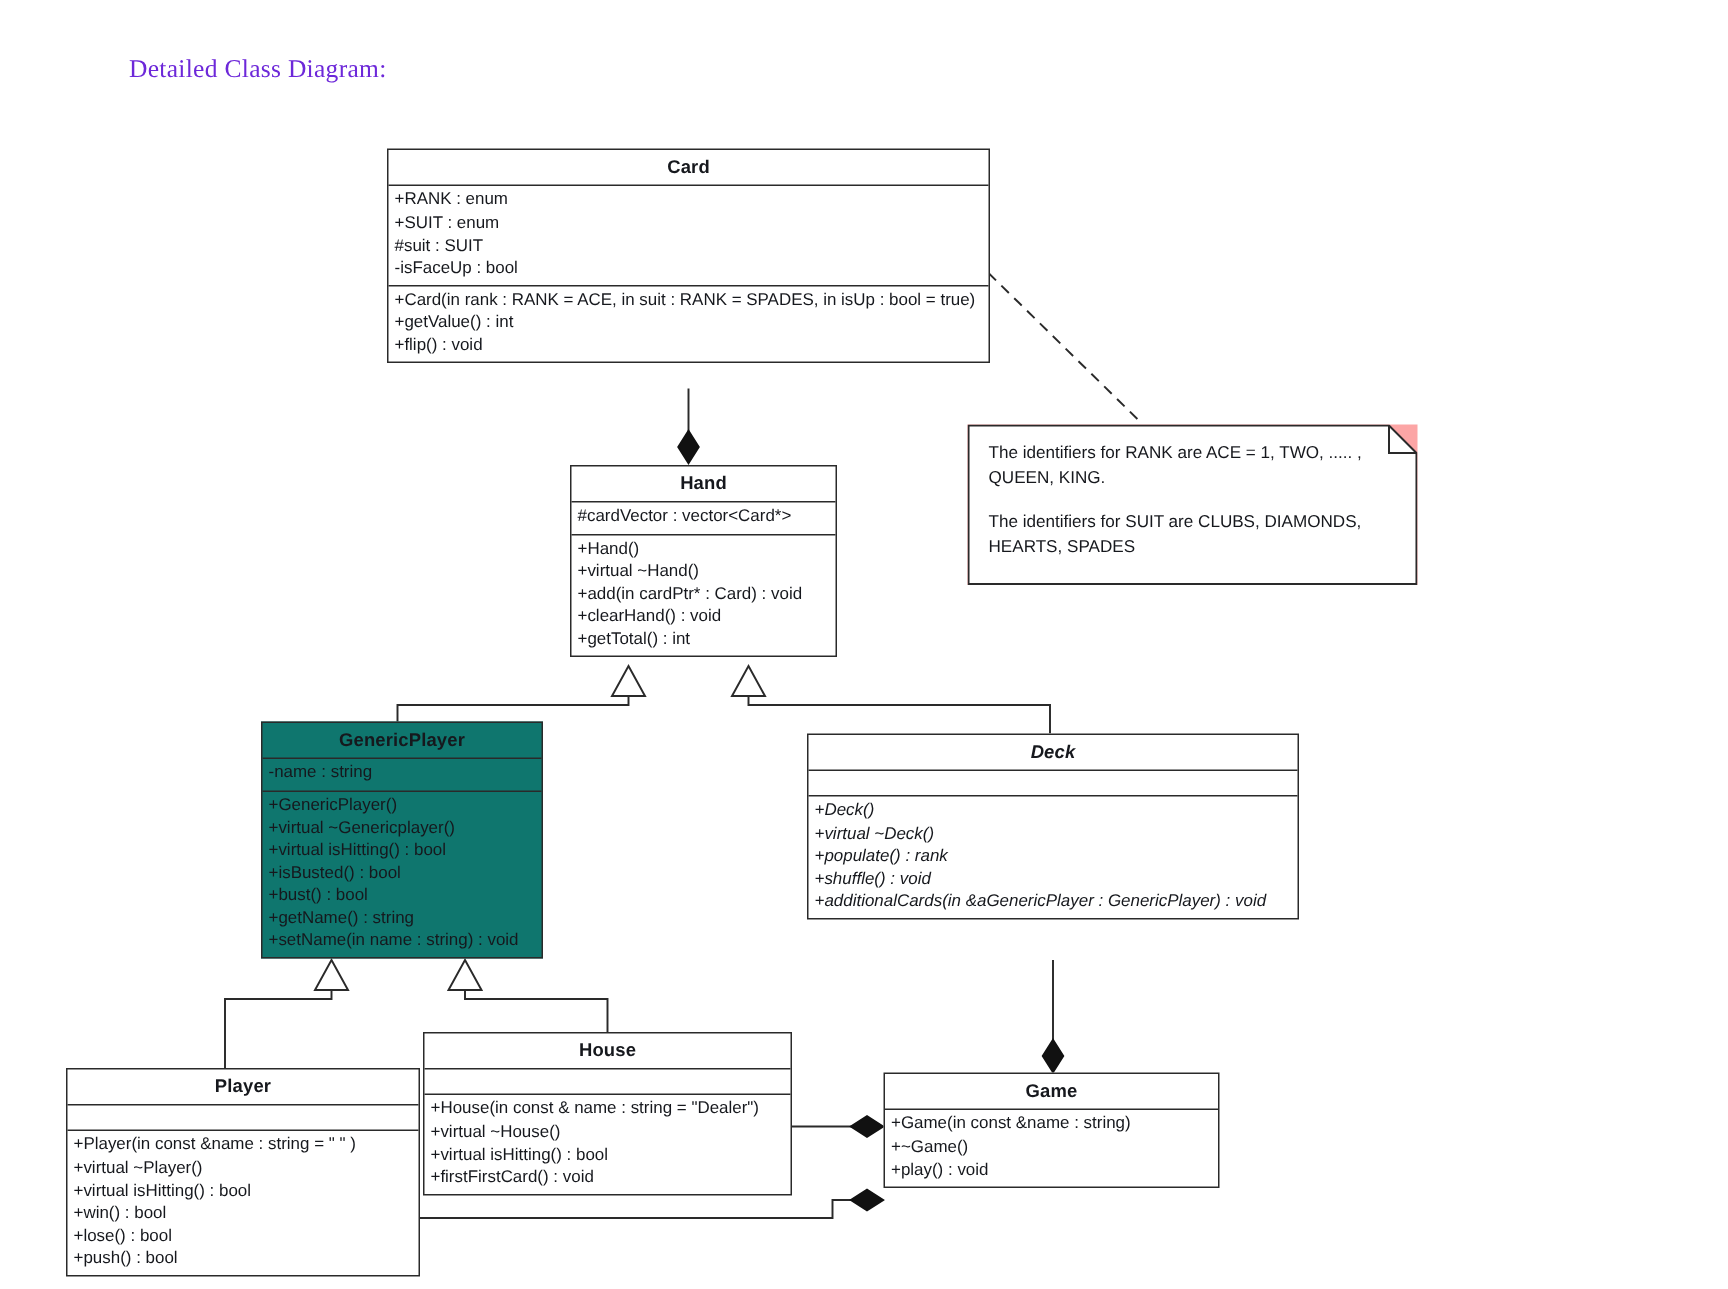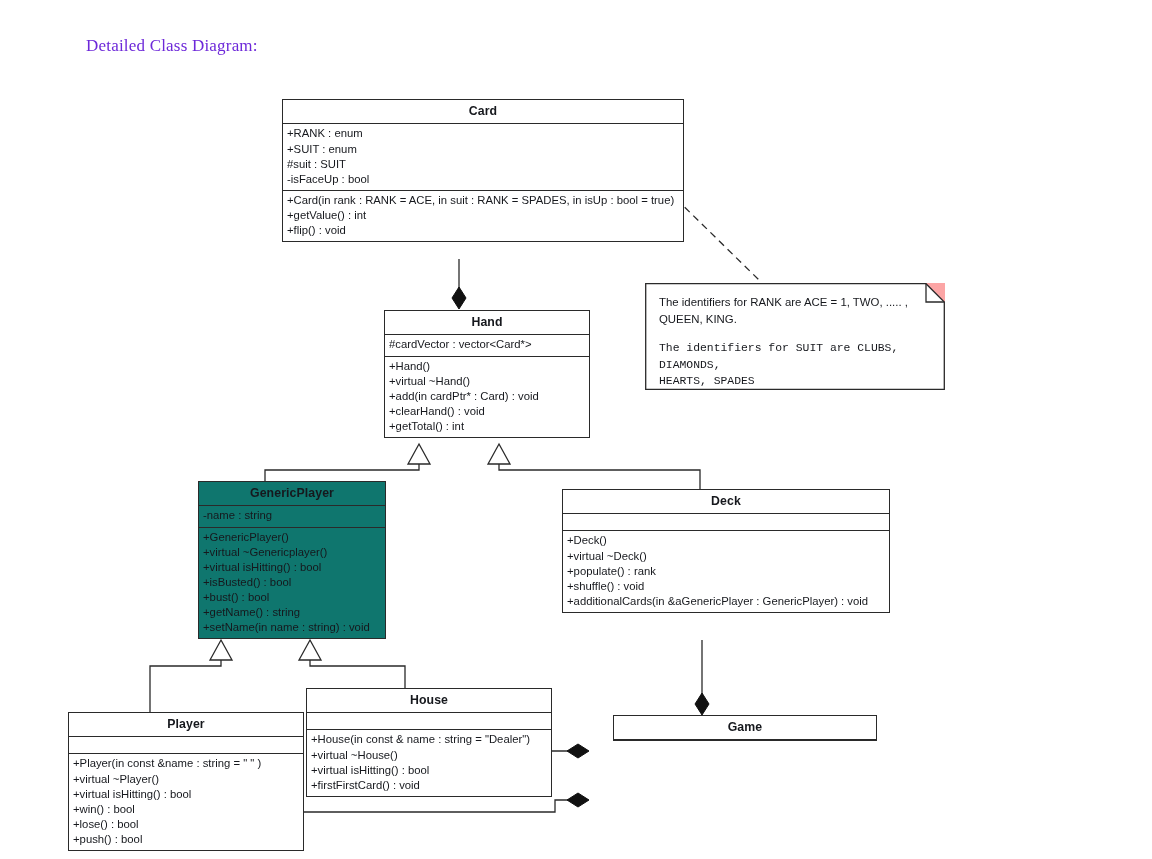--- a/index.html
+++ b/index.html
@@ -25,21 +25,20 @@
   }
 
   
   .umlbox {
     position: absolute;
     border: 1.3px solid #2a2a2a;
     background: #ffffff;
     font-size: 11.3px;
     color: #16181d;
     line-height: 1.34;
-    margin-left: 24px;
   }
   .umlbox.shaded { background: #0f766e; }
   .umlbox .cls-name {
     text-align: center;
     font-weight: bold;
     font-size: 12.3px;
     padding: 3px 2px 4px;
     border-bottom: 1.3px solid #2a2a2a;
     letter-spacing: .1px;
   }
@@ -60,21 +59,21 @@
     line-height: 1.45;
   }
   .note .note-body {
     position: relative;
     width: 100%; height: 100%;
     padding: 11px 14px;
   }
   .note .note-svg { position: absolute; left: 0; top: 0; }
   .note .note-text { position: relative; z-index: 2; }
   .note .note-para { margin: 0 0 13px 0; }
-  .note .note-para:last-child { margin-bottom: 0; font-family: Liberation Mono, monospace; }
+  .note .note-para:last-child { margin-bottom: 0; }
 
   
   #connectors {
     position: absolute;
     left: 0; top: 0;
     width: 1152px; height: 859px;
     pointer-events: none;
     z-index: 1;
   }
   .umlbox { z-index: 3; }
@@ -124,21 +123,21 @@
     <div class="member">#suit : SUIT</div>
     <div class="member">-isFaceUp : bool</div>
   </div>
   <div class="compartment">
     <div class="member">+Card(in rank : RANK = ACE, in suit : RANK = SPADES, in isUp : bool = true)</div>
     <div class="member">+getValue() : int</div>
     <div class="member">+flip() : void</div>
   </div>
 </div>
 
-<div class="umlbox" style="left:360px; top:310px; width:206px;">
+<div class="umlbox" style="left:380px; top:310px; width:178px;">
   <div class="cls-name">Hand</div>
   <div class="compartment">
     <div class="member">#cardVector   : vector&lt;Card*&gt;</div>
   </div>
   <div class="compartment">
     <div class="member">+Hand()</div>
     <div class="member">+virtual ~Hand()</div>
     <div class="member">+add(in cardPtr* : Card) : void</div>
     <div class="member">+clearHand() : void</div>
     <div class="member">+getTotal() : int</div>
@@ -154,21 +153,21 @@
     <div class="member">+GenericPlayer()</div>
     <div class="member">+virtual ~Genericplayer()</div>
     <div class="member">+virtual isHitting() : bool</div>
     <div class="member">+isBusted() : bool</div>
     <div class="member">+bust() : bool</div>
     <div class="member">+getName() : string</div>
     <div class="member">+setName(in name : string) : void</div>
   </div>
 </div>
 
-<div class="umlbox" style="left:538px; top:489px; width:328px;">
+<div class="umlbox" style="left:538px; top:489px; width:328px;font-style:italic;">
   <div class="cls-name">Deck</div>
   <div class="compartment empty"></div>
   <div class="compartment">
     <div class="member">+Deck()</div>
     <div class="member">+virtual ~Deck()</div>
     <div class="member">+populate() : rank</div>
     <div class="member">+shuffle() : void</div>
     <div class="member">+additionalCards(in &amp;aGenericPlayer : GenericPlayer) : void</div>
   </div>
 </div>
@@ -190,22 +189,27 @@
   <div class="compartment">
     <div class="member">+Player(in const &amp;name  : string = " " )</div>
     <div class="member">+virtual ~Player()</div>
     <div class="member">+virtual isHitting() : bool</div>
     <div class="member">+win() : bool</div>
     <div class="member">+lose() : bool</div>
     <div class="member">+push() : bool</div>
   </div>
 </div>
 
-<div class="umlbox" style="left:589px; top:715px; width:264px;">
+<div class="umlbox" style="left:589px; top:715px; width:224px;">
   <div class="cls-name">Game</div>
+  <div class="compartment">
+    <div class="member">+Game(in const &amp;name : string)</div>
+    <div class="member">+~Game()</div>
+    <div class="member">+play() : void</div>
+  </div>
 </div>
 
 <div class="note" style="left:645px; top:283px; width:300px; height:107px;">
   <svg class="note-svg" width="300" height="107" viewBox="0 0 300 107">
     <path d="M0.7,0.7 L281,0.7 L299.3,19 L299.3,106.3 L0.7,106.3 Z" fill="#ffffff" stroke="#2a2a2a" stroke-width="1.3"></path>
     <path d="M281,0.7 L281,19 L299.3,19" fill="none" stroke="#2a2a2a" stroke-width="1.3"></path>
   </svg>
   <div class="note-body">
     <div class="note-text">
       <p class="note-para" style="white-space: pre-line;">The identifiers for RANK are ACE = 1, TWO, ..... ,

